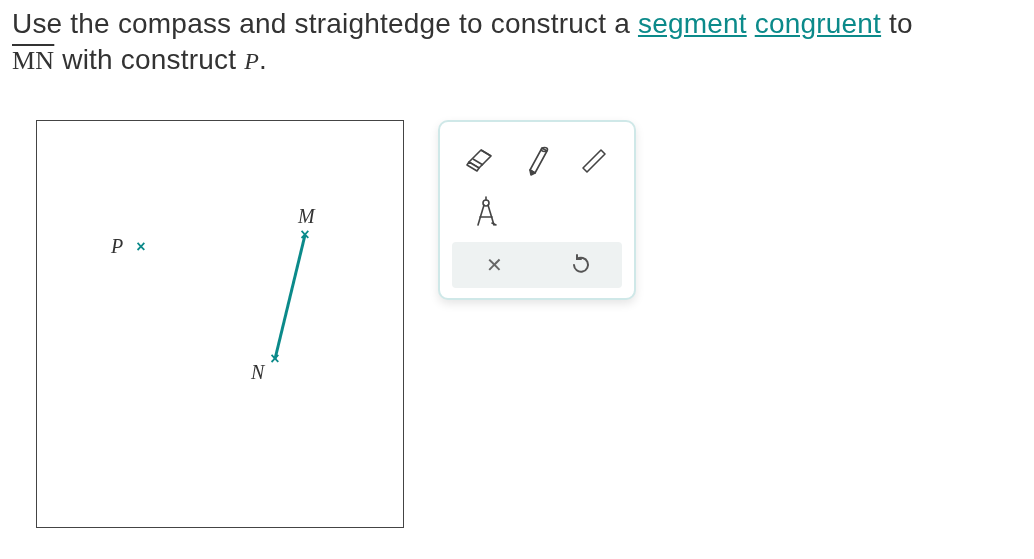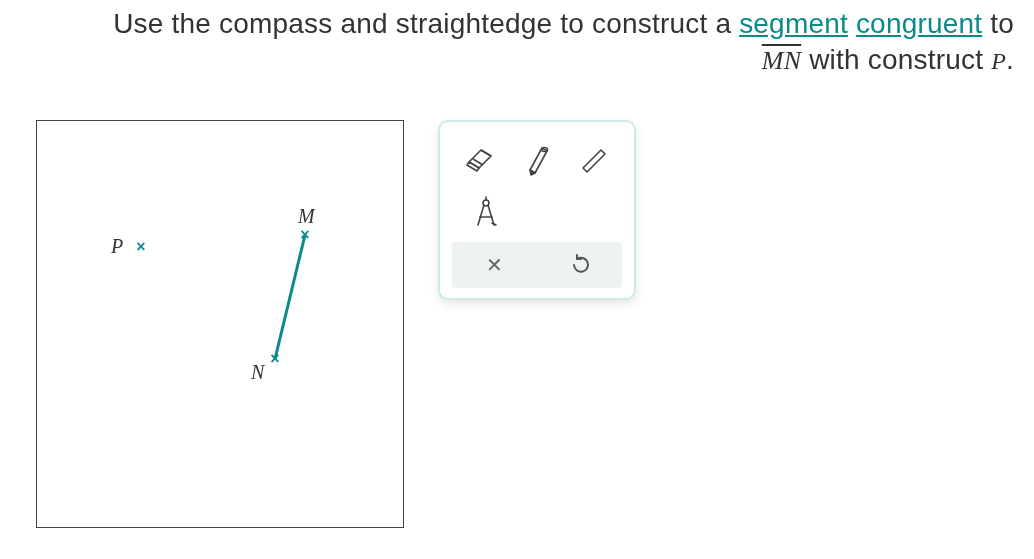--- a/index.html
+++ b/index.html
@@ -8,32 +8,30 @@
     background: #fff;
     width: 1034px;
     height: 559px;
     overflow: hidden;
     position: relative;
   }
   .instruction {
     font-size: 28px;
     color: #333;
     line-height: 1.3;
-    padding: 6px 20px 0 12px;
+    padding: 6px 27px 0 12px;
     letter-spacing: 0.2px;
-    text-align: right;
   }
   .instruction a.term {
     color: #0b8a8a;
     text-decoration: underline;
   }
   .overline {
     text-decoration: overline;
     font-family: "Times New Roman", serif;
-    font-style: italic;
     font-size: 26px;
   }
   .italic-serif {
     font-family: "Times New Roman", serif;
     font-style: italic;
     font-size: 24px;
   }
   .workspace {
     position: absolute;
     left: 36px;

